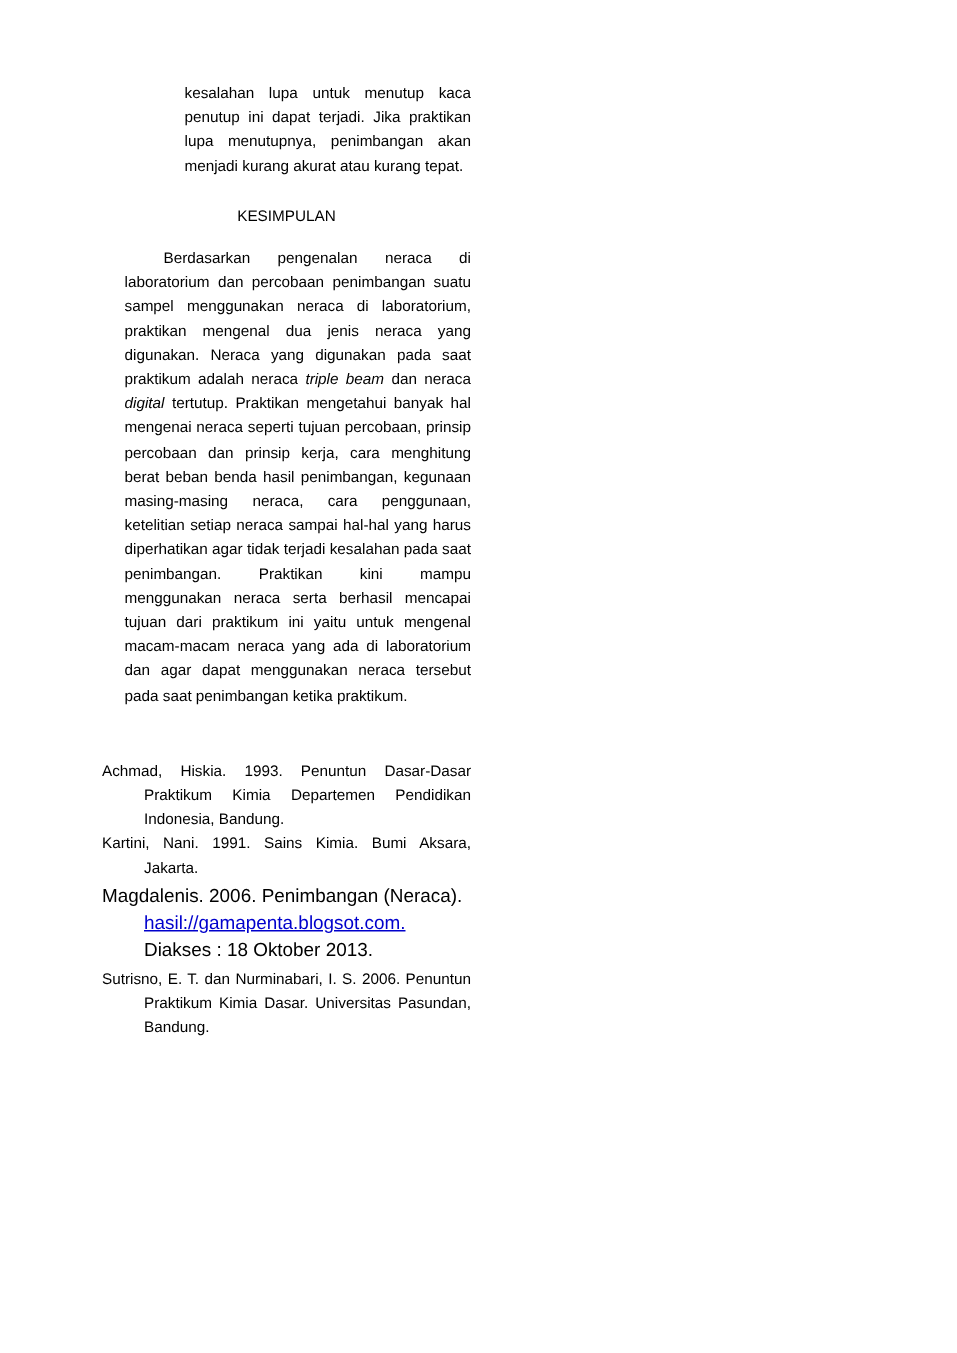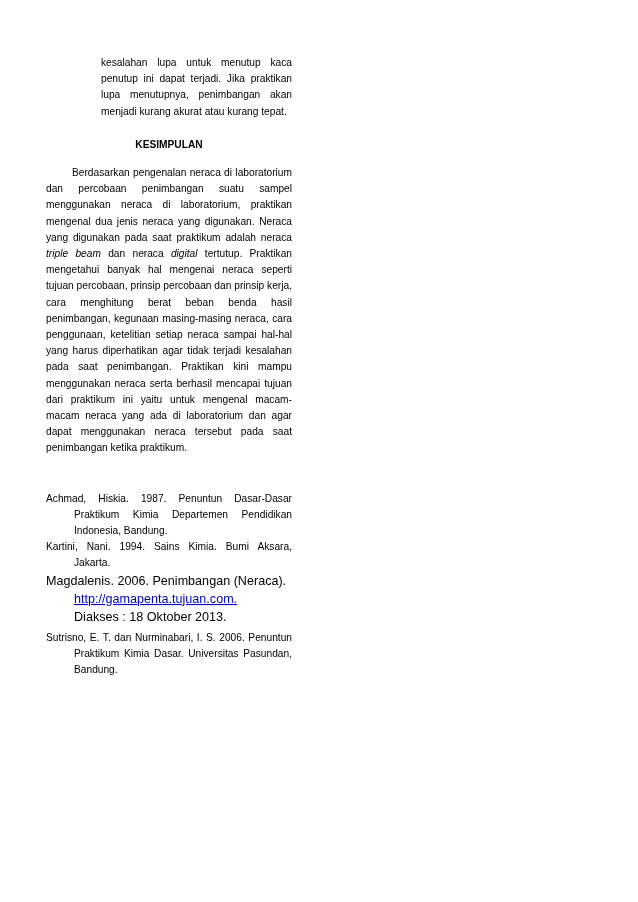--- a/index.html
+++ b/index.html
@@ -18,43 +18,44 @@
   .page {
     position: absolute;
     left: 0;
     top: 0;
     width: 638px;
     height: 902px;
     background: #ffffff;
   }
   .content {
     position: absolute;
-    left: 46px;
+    left: 68px;
     top: 55px;
     width: 246px;
   }
 
   
   .para {
     font-size: 10.2px;
     line-height: 16.2px;
     text-align: justify;
     margin: 0;
   }
   .indent-block {
     margin-left: 55px;
     width: 191px;
   }
   .indent-first {
     text-indent: 26px;
+    margin-left: 15px;
   }
 
   .heading {
     font-size: 10.2px;
-    font-weight: bold;
+    font-weight: normal;
     text-align: center;
     margin: 0;
     line-height: 16.2px;
   }
 
   .spacer-sm { height: 12px; }
   .spacer-md { height: 17px; }
   .spacer-lg { height: 22px; }
 
   .italic { font-style: italic; }
@@ -109,27 +110,27 @@
 
     <div class="spacer-sm"></div>
 
     <p class="para indent-first"><span>Berdasarkan pengenalan neraca di laboratorium dan percobaan penimbangan suatu sampel menggunakan neraca di laboratorium, praktikan mengenal dua jenis neraca yang digunakan. Neraca yang digunakan pada saat praktikum adalah neraca </span><span class="italic">triple beam</span><span> dan neraca </span><span class="italic">digital</span><span> tertutup. Praktikan mengetahui banyak hal mengenai neraca seperti tujuan percobaan, prinsip percobaan dan prinsip kerja, cara menghitung berat beban benda hasil penimbangan, kegunaan masing-masing neraca, cara penggunaan, ketelitian setiap neraca sampai hal-hal yang harus diperhatikan agar tidak terjadi kesalahan pada saat penimbangan. Praktikan kini mampu menggunakan neraca serta berhasil mencapai tujuan dari praktikum ini yaitu untuk mengenal macam-macam neraca yang ada di laboratorium dan agar dapat menggunakan neraca tersebut pada saat penimbangan ketika praktikum.</span></p>
 
     <div class="spacer-lg"></div>
 
 
     <div class="spacer-sm"></div>
 
-    <p class="ref">Achmad, Hiskia. 1987. Penuntun Dasar-Dasar Praktikum Kimia Departemen Pendidikan Indonesia, Bandung.</p>
+    <p class="ref">Achmad, Hiskia. 1993. Penuntun Dasar-Dasar Praktikum Kimia Departemen Pendidikan Indonesia, Bandung.</p>
 
-    <p class="ref">Kartini, Nani. 1994. Sains Kimia. Bumi Aksara, Jakarta.</p>
+    <p class="ref">Kartini, Nani. 1991. Sains Kimia. Bumi Aksara, Jakarta.</p>
 
     <p class="ref-big">Magdalenis. 2006. Penimbangan (Neraca).</p>
 
-    <p class="ref-link-line"><a class="link" href="#">http://gamapenta.tujuan.com.</a></p>
+    <p class="ref-link-line"><a class="link" href="#">hasil://gamapenta.blogsot.com.</a></p>
 
     <p class="ref-plain-line">Diakses : 18 Oktober 2013.</p>
 
     <div style="height:4px"></div>
 
     <p class="ref">Sutrisno, E. T. dan Nurminabari, I. S. 2006.  Penuntun Praktikum Kimia Dasar.     Universitas Pasundan, Bandung.</p>
 
   </div>
 </div>
 

